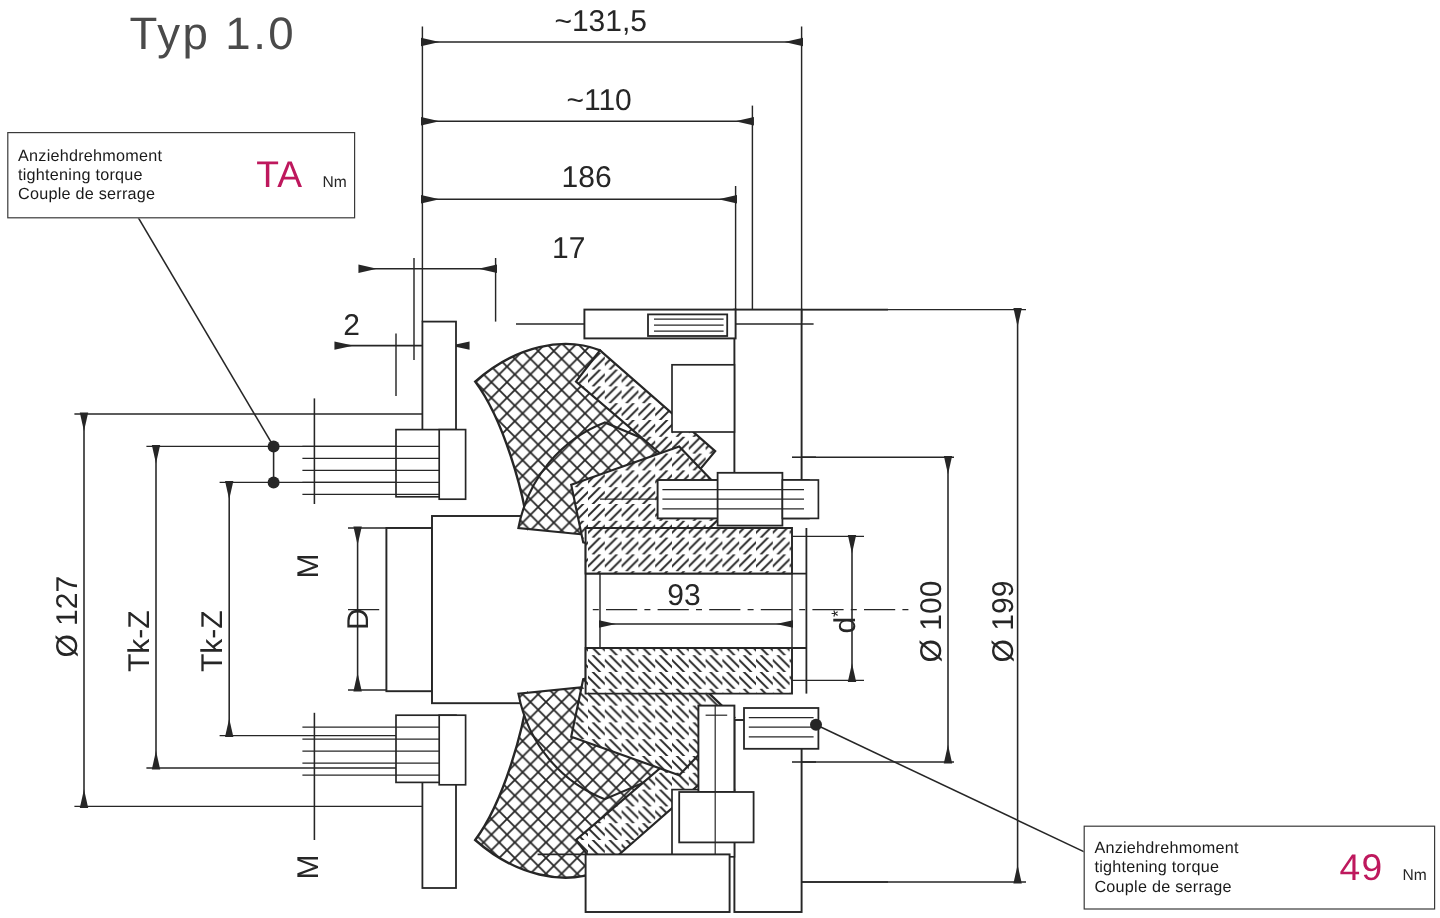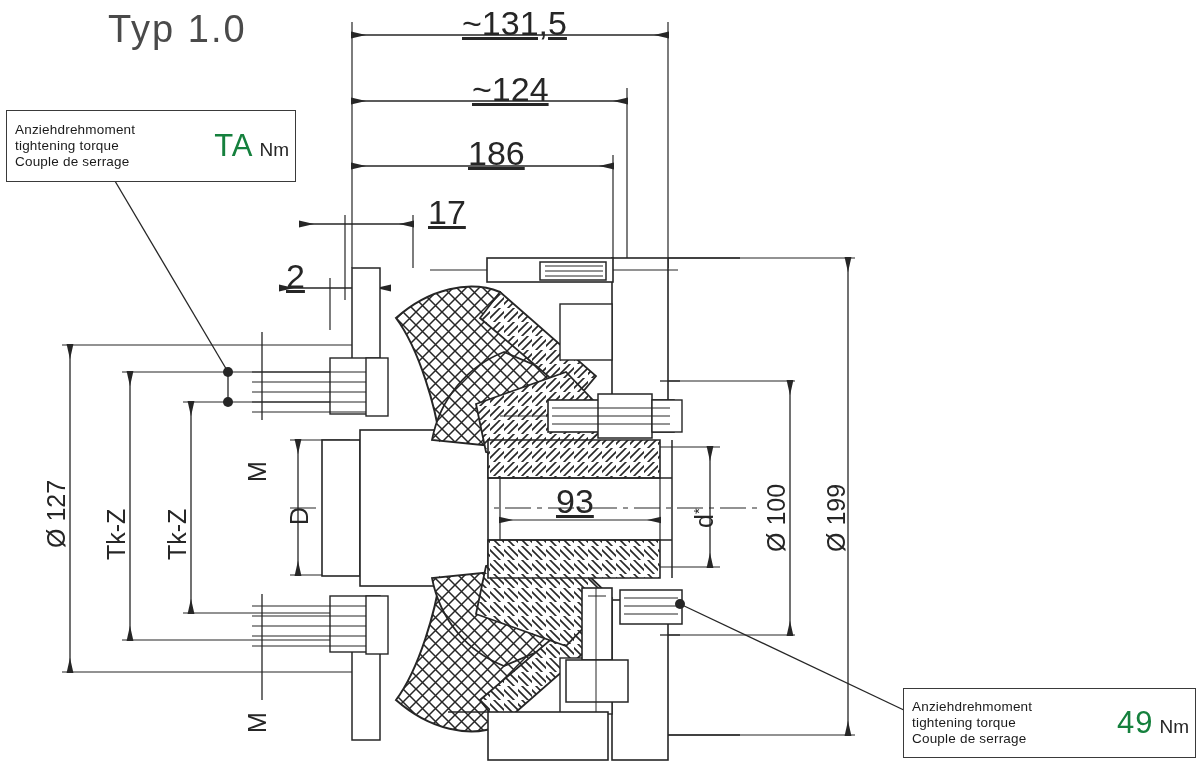--- a/index.html
+++ b/index.html
@@ -27,25 +27,24 @@
   .ttl {
     position: absolute;
     font-size: 38px;
     letter-spacing: 2px;
     color: #4a4a4a;
     font-family: "Liberation Sans", sans-serif;
     white-space: nowrap;
   }
   .dimtxt {
     position: absolute;
-    font-size: 34px;
+    font-size: 25px;
     color: #262626;
     white-space: nowrap;
     font-family: "Liberation Sans", sans-serif;
-    text-decoration: underline;
   }
   .vtxt {
     position: absolute;
     font-size: 25px;
     color: #262626;
     white-space: nowrap;
     transform-origin: 0 0;
     transform: rotate(-90deg);
     font-family: "Liberation Sans", sans-serif;
   }
@@ -72,28 +71,28 @@
     font-family: "Liberation Sans", sans-serif;
   }
   .tb-val {
     display: flex;
     align-items: baseline;
     margin-left: auto;
     padding-left: 10px;
   }
   .tb-val .big {
     font-size: 31px;
-    color: #15803d;
+    color: #be185d;
     letter-spacing: 1px;
     font-family: "Liberation Sans", sans-serif;
   }
   .tb-val .unit {
-    font-size: 19px;
+    font-size: 13px;
     color: #262626;
-    margin-left: 6px;
+    margin-left: 16px;
     font-family: "Liberation Sans", sans-serif;
   }
 </style>
 </head>
 <body>
 
 <div id="sheet">
 
   <svg width="1200" height="765" viewBox="0 0 1200 765">
     <defs>
@@ -353,23 +352,23 @@
       <span>tightening torque</span>
       <span>Couple de serrage</span>
     </div>
     <div class="tb-val">
       <span class="big">49</span>
       <span class="unit">Nm</span>
     </div>
   </div>
 
   <div class="dimtxt" style="left:462px; top:4px;">~131,5</div>
-  <div class="dimtxt" style="left:472px; top:70px;">~124</div>
+  <div class="dimtxt" style="left:472px; top:70px;">~110</div>
   <div class="dimtxt" style="left:468px; top:134px;">186</div>
-  <div class="dimtxt" style="left:428px; top:193px;">17</div>
+  <div class="dimtxt" style="left:460px; top:193px;">17</div>
   <div class="dimtxt" style="left:286px; top:257px;">2</div>
 
   <div class="dimtxt" style="left:556px; top:482px;">93</div>
 
   <div class="vtxt" style="left:42px; top:548px;">Ø 127</div>
   <div class="vtxt" style="left:102px; top:560px;">Tk-Z</div>
   <div class="vtxt" style="left:163px; top:560px;">Tk-Z</div>
   <div class="vtxt" style="left:243px; top:482px;">M</div>
   <div class="vtxt" style="left:285px; top:525px;">D</div>
   <div class="vtxt" style="left:243px; top:733px;">M</div>

